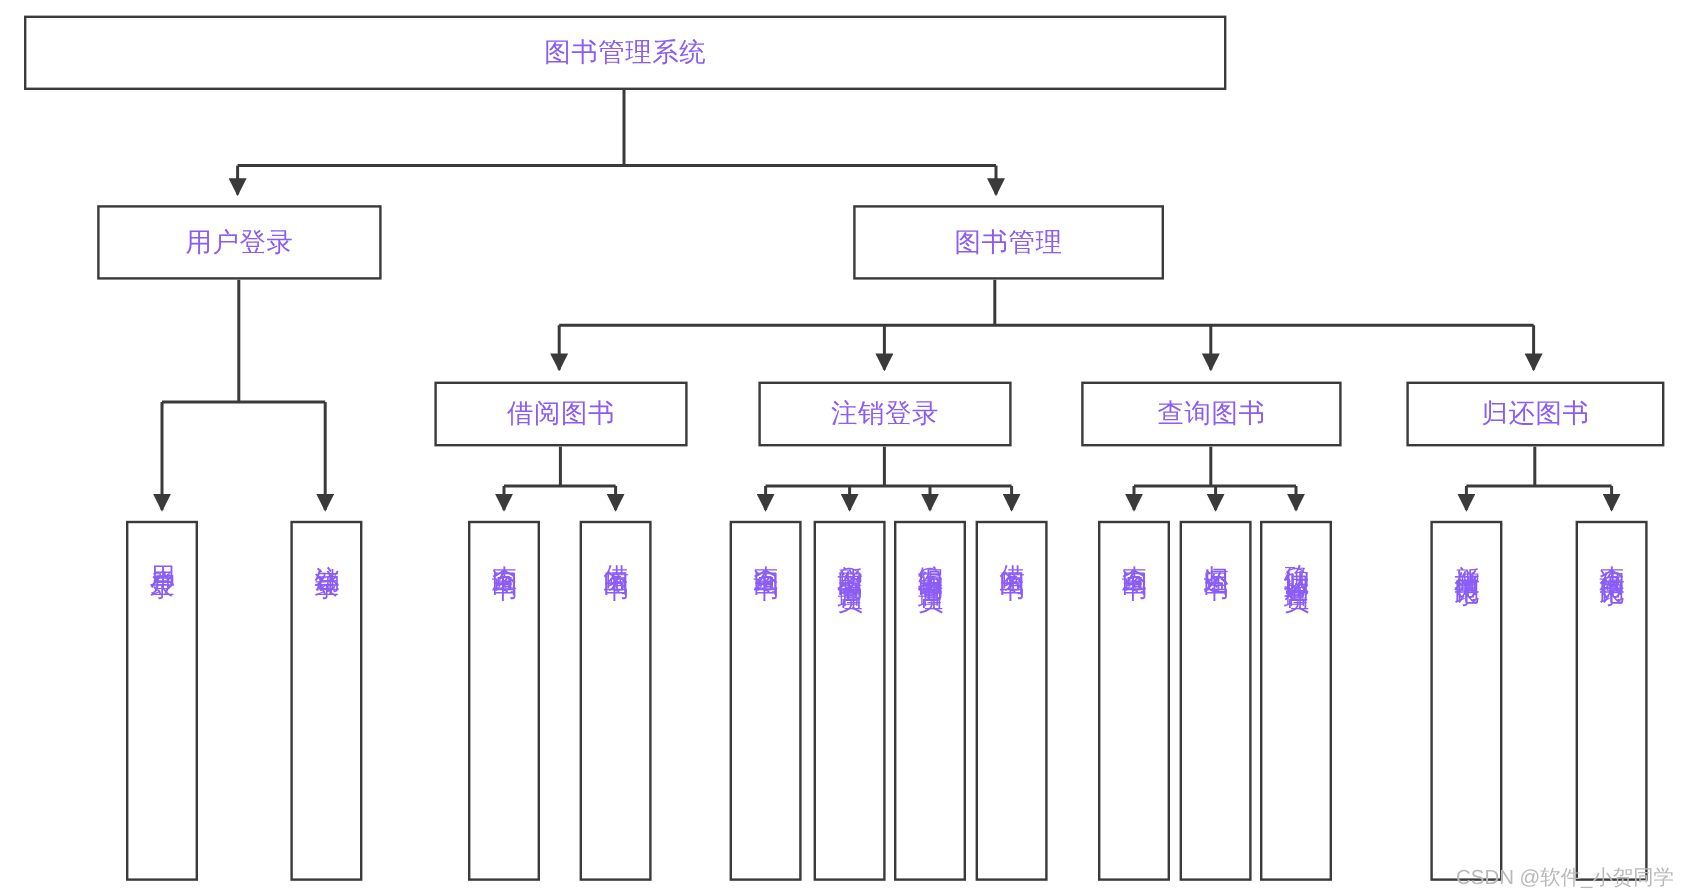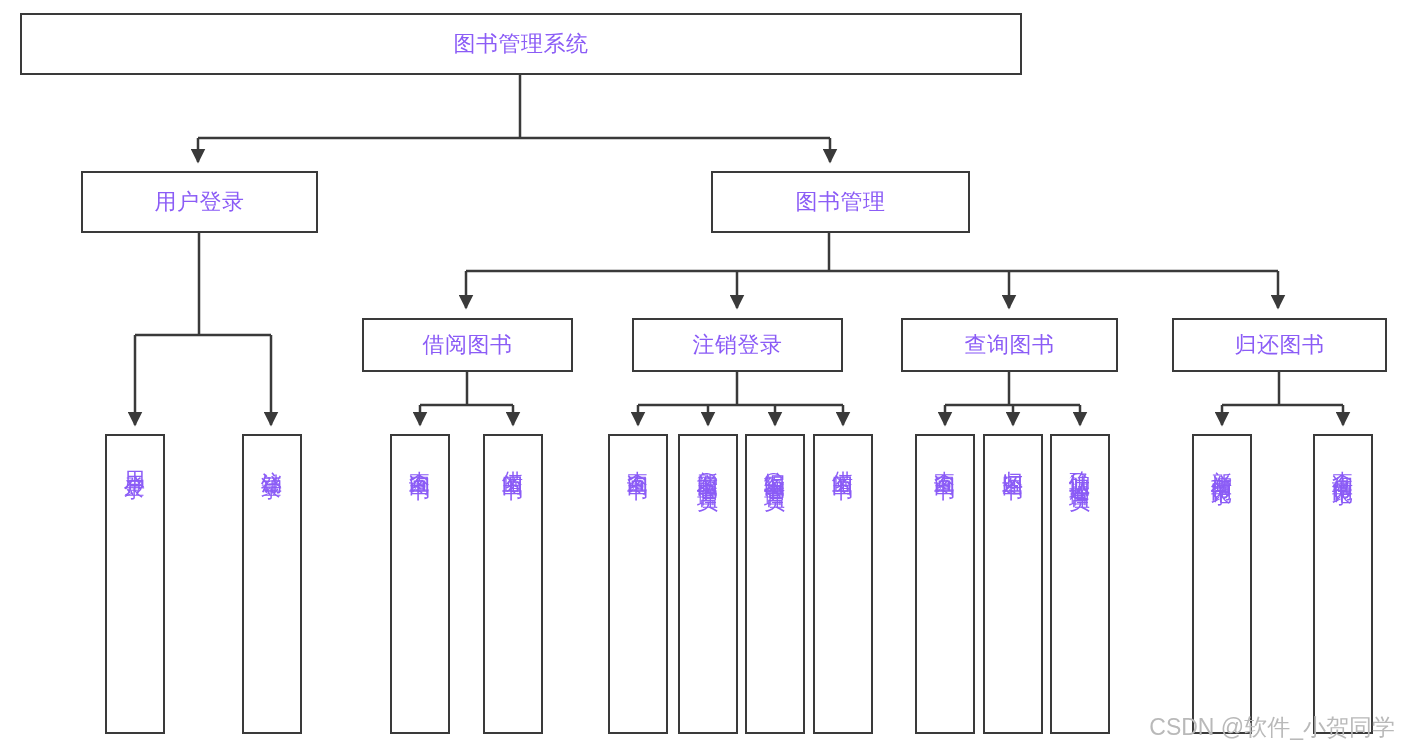--- a/index.html
+++ b/index.html
@@ -53,21 +53,21 @@
     text-orientation: upright;
     white-space: pre-wrap;
     font-size: 21px;
     letter-spacing: 3px;
     line-height: 1;
   }
   .watermark {
     position: absolute;
     right: 10px;
     bottom: 4px;
-    font-size: 23px;
+    font-size: 17px;
     color: #b9b9b9;
     white-space: nowrap;
     user-select: none;
   }
 </style>
 </head>
 <body>
 
 <div id="diagram-root">
 

